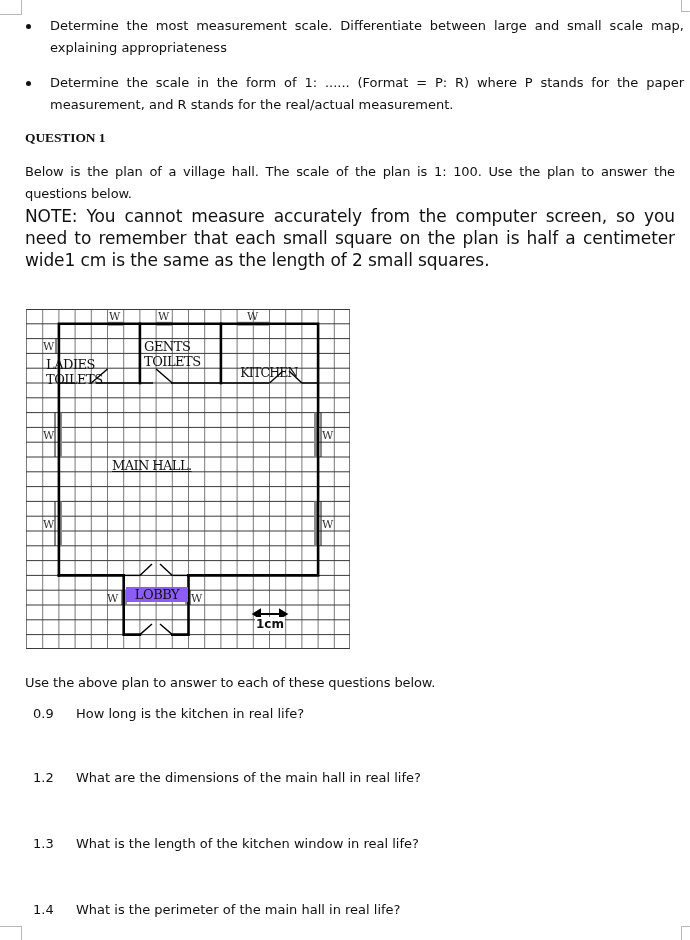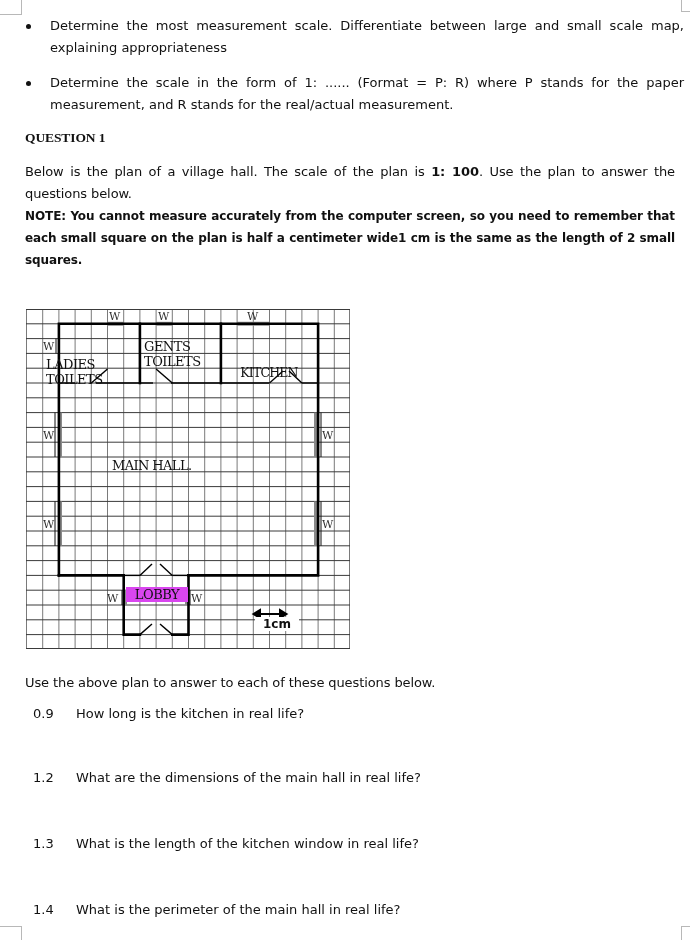--- a/index.html
+++ b/index.html
@@ -8,21 +8,21 @@
   .corner { position: absolute; border-color: #b8b8b8; border-style: solid; border-width: 0; width: 20px; height: 14px; }
   .c-tl { left: 0; top: 0; border-right-width: 1px; border-bottom-width: 1px; width: 22px; height: 15px; }
   .c-tr { right: 0; top: 0; border-left-width: 1px; border-bottom-width: 1px; width: 9px; height: 12px; }
   .c-bl { left: 0; bottom: 0; border-right-width: 1px; border-top-width: 1px; width: 22px; height: 14px; }
   .c-br { right: 0; bottom: 0; border-left-width: 1px; border-top-width: 1px; width: 9px; height: 14px; }
 
   .txt { position: absolute; font-size: 13px; line-height: 22px; letter-spacing: -0.1px; }
   .bullet-row { position: absolute; left: 26px; width: 660px; }
   .bullet-dot { position: absolute; left: 0; top: 9px; width: 5px; height: 5px; background: #111; border-radius: 50%; }
   .bullet-text { position: absolute; left: 24px; width: 634px; font-size: 13px; line-height: 22px; text-align: justify; }
-  .bold { font-weight: bold; }
+  .bold { font-weight: normal; }
   .heading { font-weight: bold; font-size: 13.5px; font-family: Liberation Serif, serif; }
 
   .plan { position: absolute; left: 26px; top: 309px; width: 324px; height: 340px; }
   .plan svg { position: absolute; left: 0; top: 0; }
 
   .qrow { position: absolute; left: 33px; font-size: 13px; line-height: 20px; }
   .qnum { position: absolute; left: 0; width: 30px; }
   .qtext { position: absolute; left: 43px; white-space: nowrap; }
 </style>
 </head>
@@ -41,21 +41,21 @@
   <span class="bullet-dot"></span>
   <div class="bullet-text">Determine the scale in the form of 1: ...... (Format = P: R) where P stands for the paper measurement, and R stands for the real/actual measurement.</div>
 </div>
 
 <div class="txt heading" style="left:25px; top:127px;">QUESTION 1</div>
 
 <div class="txt" style="left:25px; top:161px; width:650px; text-align:justify;">
   <span>Below is the plan of a village hall. The scale of the plan is </span><span class="bold">1: 100</span><span>. Use the plan to answer the questions below.</span>
 </div>
 
-<div class="txt bold" style="left:25px; top:205px; width:650px; font-size:12px; text-align:justify;">NOTE: You cannot measure accurately from the computer screen, so you need to remember that each small square on the plan is half a centimeter wide1 cm is the same as the length of 2 small squares.</div>
+<div class="txt bold" style="left:25px; top:205px; width:650px; font-size:17px; text-align:justify;">NOTE: You cannot measure accurately from the computer screen, so you need to remember that each small square on the plan is half a centimeter wide1 cm is the same as the length of 2 small squares.</div>
 
 <div class="plan">
   <svg width="324" height="340" viewBox="0 0 324 340">
     <g stroke-width="1">
 
       <g stroke="#7a7a7a">
         <line x1="0.5" y1="0" x2="0.5" y2="340"></line>
         <line x1="16.7" y1="0" x2="16.7" y2="340"></line>
         <line x1="32.9" y1="0" x2="32.9" y2="340"></line>
         <line x1="49.1" y1="0" x2="49.1" y2="340"></line>
@@ -181,23 +181,23 @@
 
   <div style="position:absolute; left:20px; top:30px; width:72px; text-align:left; font:13px/15px 'DejaVu Serif', serif; letter-spacing:-0.5px;margin-top:18px;">
     <div>LADIES</div>
     <div>TOILETS</div>
   </div>
   <div style="position:absolute; left:118px; top:30px; width:74px; font:13px/15px 'DejaVu Serif', serif; letter-spacing:-0.5px;">
     <div>GENTS</div>
     <div>TOILETS</div>
   </div>
   <div style="position:absolute; left:200px; top:37px; width:86px; text-align:center; font:12.5px/15px 'DejaVu Serif', serif; letter-spacing:-0.8px;margin-top:19px;">KITCHEN</div>
-  <div style="position:absolute; left:86px; top:149px; font:13px/15px 'DejaVu Serif', serif; letter-spacing:-0.6px;">MAIN HALL.</div>
-  <div style="position:absolute; left:100px; top:278px; width:62px; text-align:center; font:13px/15px 'DejaVu Serif', serif; letter-spacing:-0.5px; background:#d946ef;">LOBBY</div>
-  <div style="position:absolute; left:229px; top:308px; font:bold 12px/14px 'DejaVu Sans', sans-serif; background:#fff; padding:0 8px;">1cm</div>
+  <div style="position:absolute; left:86px; top:149px; font:13px/15px 'DejaVu Serif', serif; letter-spacing:-0.6px;text-decoration:underline;">MAIN HALL.</div>
+  <div style="position:absolute; left:100px; top:278px; width:62px; text-align:center; font:13px/15px 'DejaVu Serif', serif; letter-spacing:-0.5px; background:#8b5cf6;">LOBBY</div>
+  <div style="position:absolute; left:229px; top:308px; font:bold 12px/14px 'DejaVu Sans', sans-serif; background:#fff; padding:0 1px;">1cm</div>
 </div>
 
 <div class="txt" style="left:25px; top:672px;">Use the above plan to answer to each of these questions below.</div>
 
 <div class="qrow" style="top:704px;">
   <span class="qnum">0.9</span>
   <span class="qtext">How long is the kitchen in real life?</span>
 </div>
 <div class="qrow" style="top:768px;">
   <span class="qnum">1.2</span>

